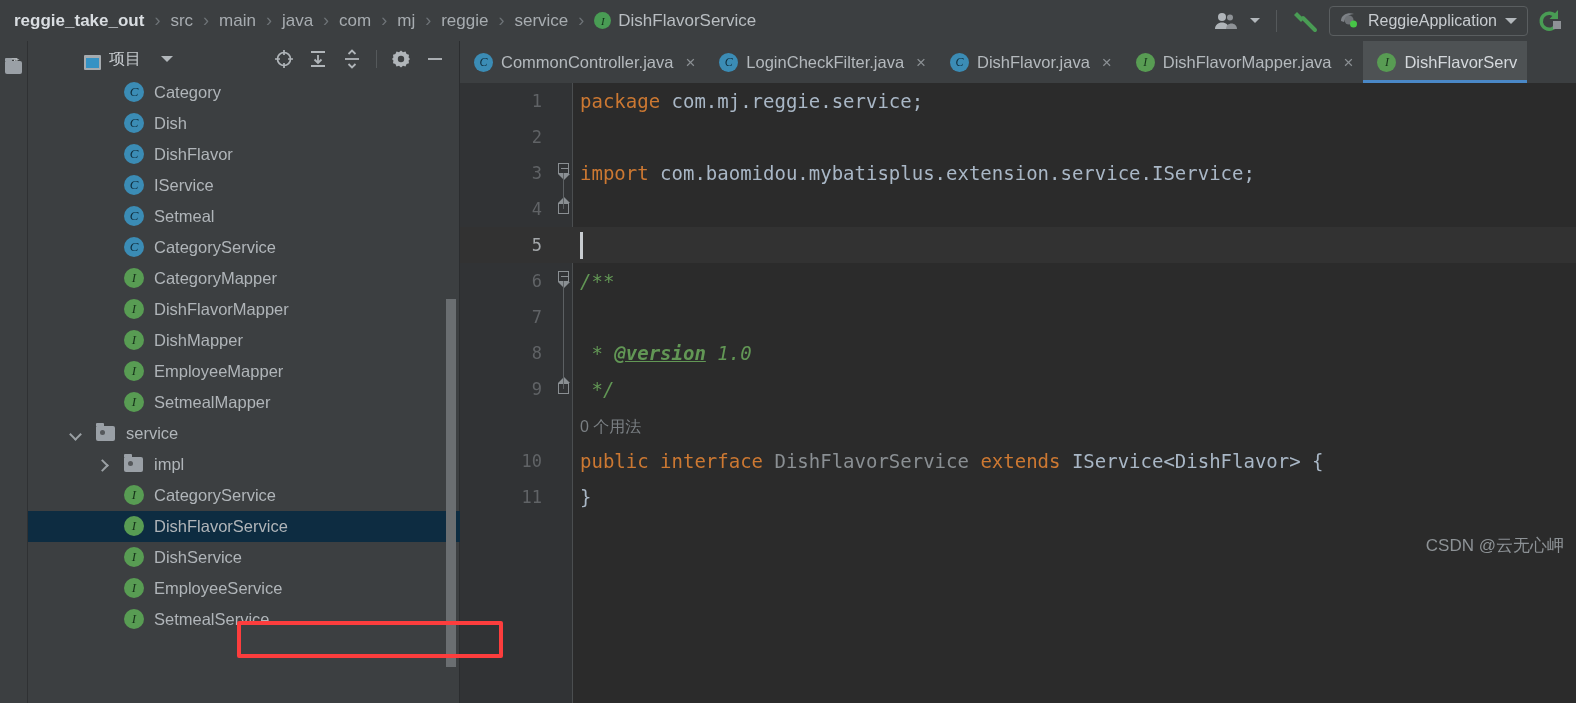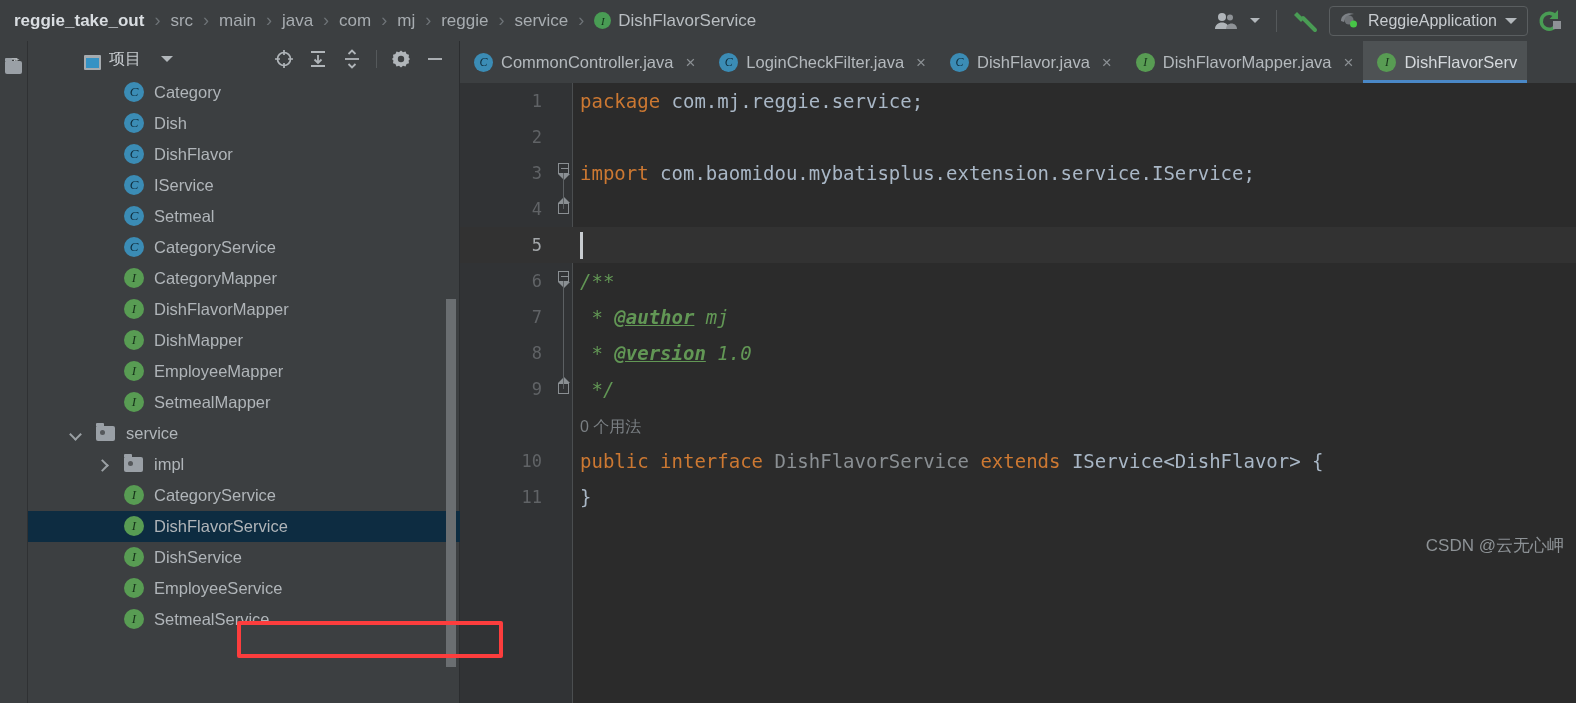--- a/index.html
+++ b/index.html
@@ -579,21 +579,20 @@
             <div class="ln-code"></div>
             <div class="caret-bar"></div>
           </div>
           <div class="ln-row">
             <div class="ln-num">6</div>
             <div class="fold start" style="left: 98px;"></div>
             <div class="ln-code"><span class="cmt">/**</span></div>
           </div>
           <div class="ln-row">
             <div class="ln-num">7</div>
-            <div class="ln-code"><span class="cmt"> * </span><span class="tag">@author</span><span class="cmt"> mj</span></div>
           </div>
           <div class="ln-row">
             <div class="ln-num">8</div>
             <div class="ln-code"><span class="cmt"> * </span><span class="tag">@version</span><span class="cmt"> 1.0</span></div>
           </div>
           <div class="ln-row">
             <div class="ln-num">9</div>
             <div class="fold end" style="left: 98px;"></div>
             <div class="ln-code"><span class="cmt"> */</span></div>
           </div>

